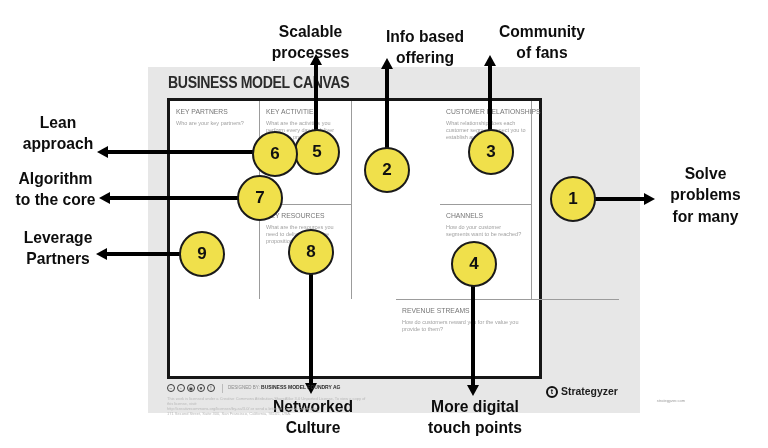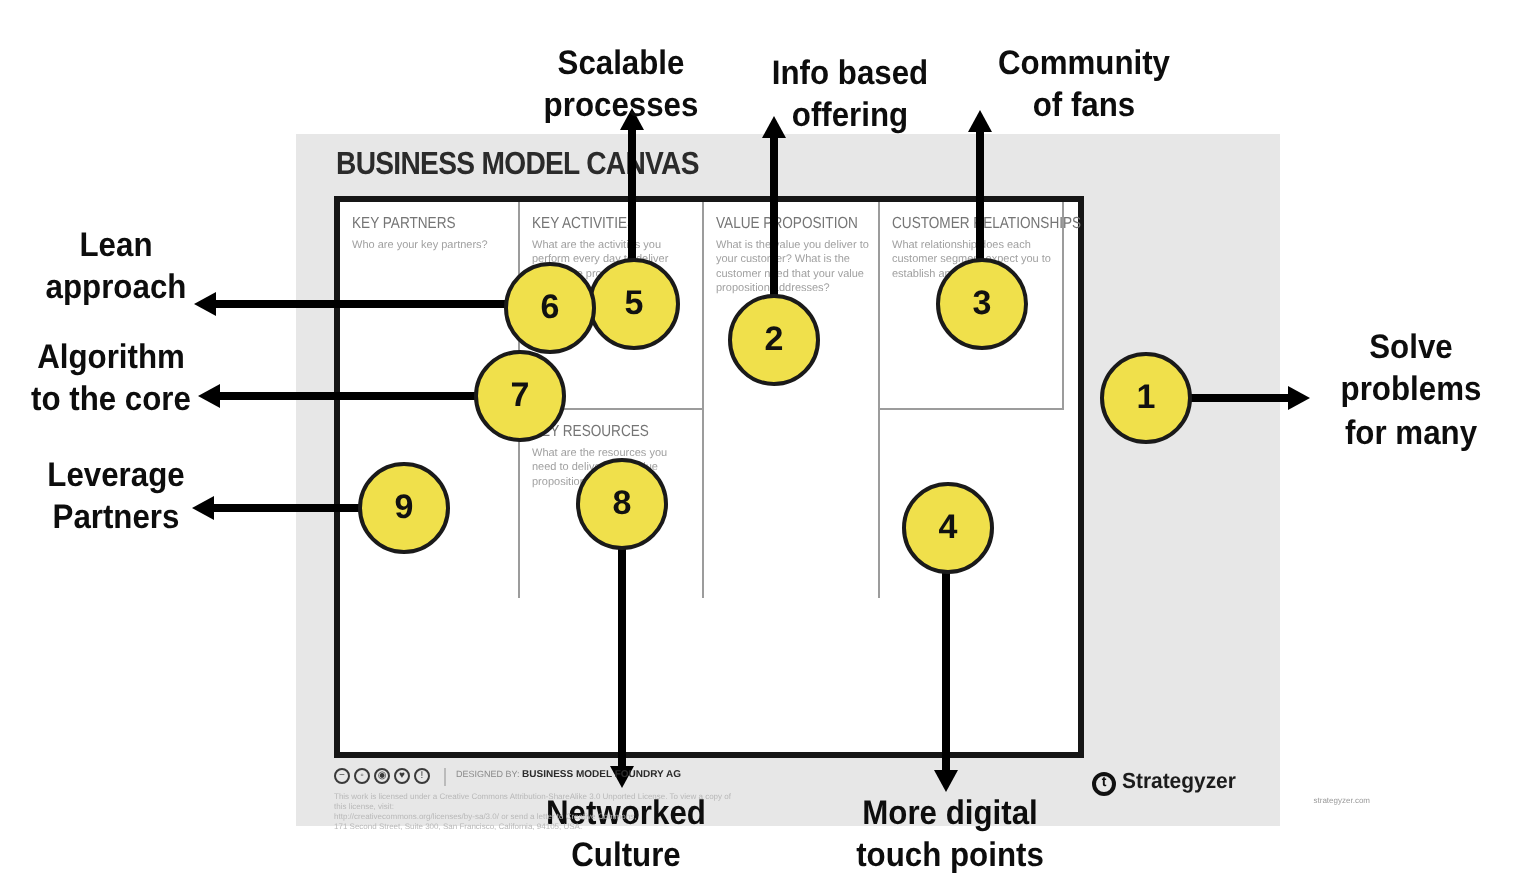--- a/index.html
+++ b/index.html
@@ -75,30 +75,36 @@
     <div class="qwrap" style="width:80px;">
         <div class="half">What are the activities you perform every day to deliver your value proposition?</div>
       </div>
   </div>
   <div class="cell br" style="left:90px;top:104px;width:92px;height:94px;">
     <h3>KEY RESOURCES</h3>
     <div class="qwrap" style="width:80px;">
         <div class="half">What are the resources you need to deliver your value proposition?</div>
       </div>
   </div>
-  <div class="cell br" style="left:182px;top:0;width:88px;height:198px;">
-    <h3>VALUE PROPOSITION</h3>
-    <div class="qwrap" style="width:77px;">
-        <div class="half">What is the value you deliver to your customer? What is the customer need that your value proposition addresses?</div>
-      </div>
-  </div>
   <div class="cell br bb" style="left:270px;top:0;width:92px;height:104px;">
     <h3>CUSTOMER RELATIONSHIPS</h3>
     <div class="qwrap" style="width:80px;">
         <div class="half">What relationship does each customer segment expect you to establish and maintain?</div>
+      </div>
+  </div>
+  <div class="cell br" style="left:270px;top:104px;width:92px;height:94px;">
+    <h3>CHANNELS</h3>
+    <div class="qwrap" style="width:80px;">
+        <div class="half">How do your customer segments want to be reached?</div>
+      </div>
+  </div>
+  <div class="cell bt" style="left:226px;top:198px;width:223px;height:77px;">
+    <h3>REVENUE STREAMS</h3>
+    <div class="qwrap" style="width:120px;">
+        <div class="half">How do customers reward you for the value you provide to them?</div>
       </div>
   </div>
 </div>
 
 <div>
   <div class="abs shaft-h" style="left:106px;top:150px;width:148px;"></div>
   <div class="abs head head-left" style="left:97px;top:146px;"></div>
 </div>
 <div>
   <div class="abs shaft-h" style="left:108px;top:196px;width:131px;"></div>

